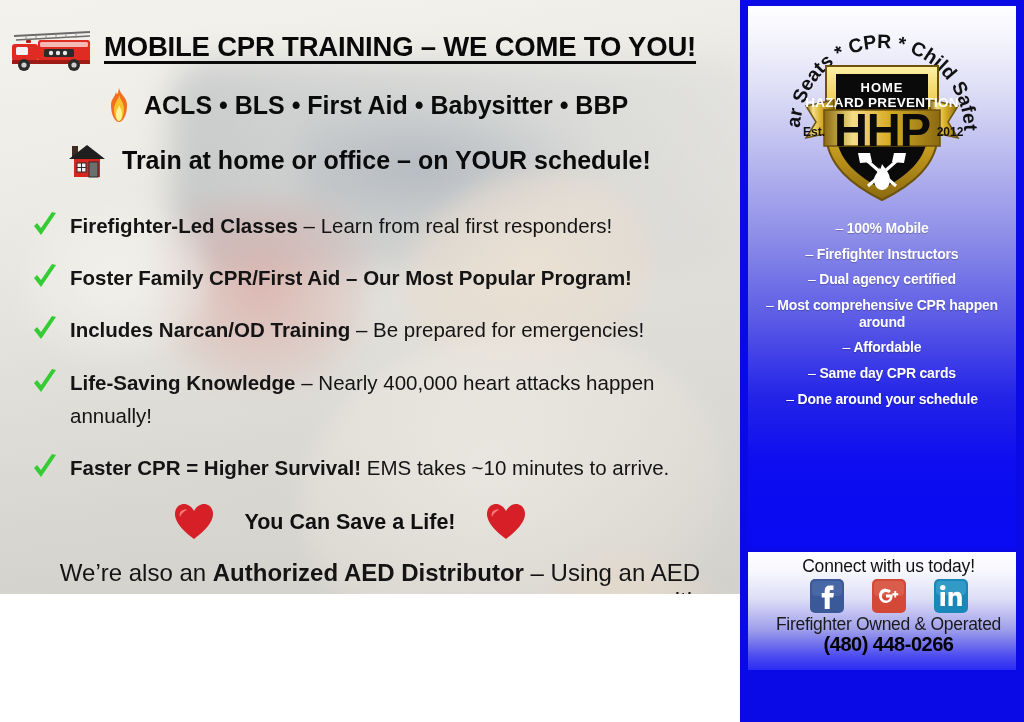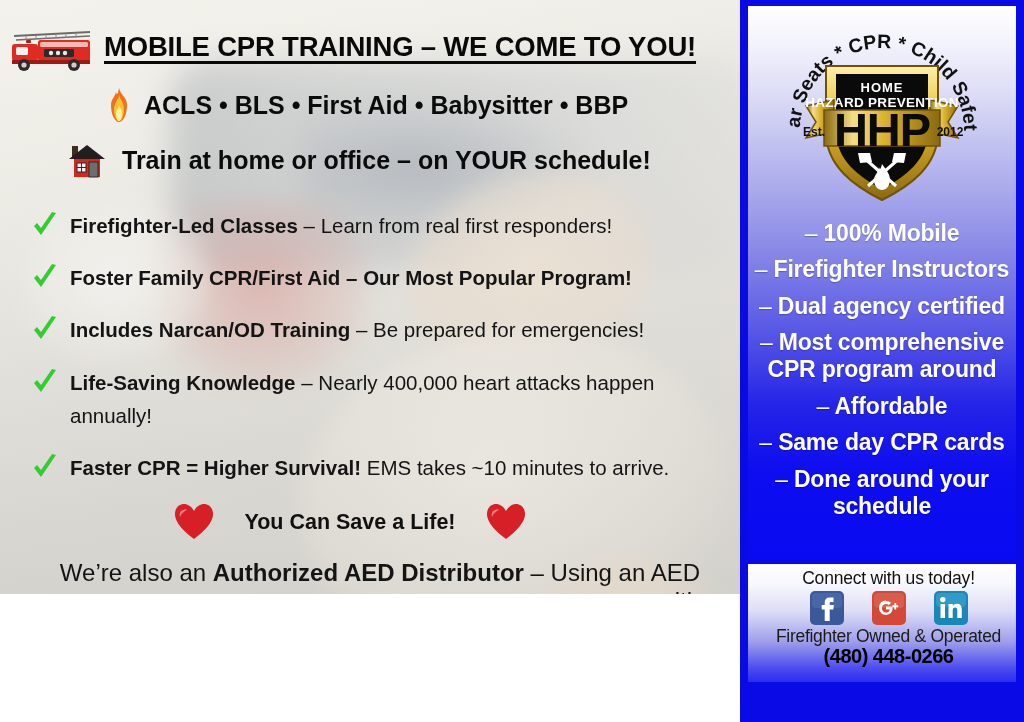--- a/index.html
+++ b/index.html
@@ -176,33 +176,33 @@
     padding-top: 8px; height: 212px;
   }
   .logo { width: 196px; height: 200px; }
 
   .side-bullets {
     padding: 2px 6px 0 6px;
     text-align: center;
   }
   .side-bullet {
     color: #ffffff;
-    font-size: 23px;
+    font-size: 14px;
     font-weight: 700;
     line-height: 1.19;
     margin-bottom: 9px;
     text-shadow: 0 1px 1px rgba(0,0,0,0.25);
     letter-spacing: -0.2px;
   }
   .side-bullet .dash { font-weight: 400; }
 
   
   .footer-box {
     flex: 0 0 auto;
-    margin: 4px 0 0 0;
+    margin: 4px 0 12px 0;
     height: 118px;
     background: linear-gradient(180deg, #ffffff 0%, #f6f6fd 18%, #ddddf7 40%, #9e9eeb 66%, #4d4df0 88%, #2b2bf4 100%);
     padding: 4px 6px 2px 19px;
     text-align: center;
   }
   .connect-text {
     font-size: 17.5px; color: #111111; font-weight: 400; letter-spacing: -0.2px;
   }
   .social-row {
     display: flex; justify-content: center; align-items: center;
@@ -454,21 +454,21 @@
             <polygon points="122,139 110,139 108,148 120,149" fill="#ffffff"></polygon>
             <path d="M98 150 C103 157 106 160 106 166 C106 172 102 176 98 176 C94 176 90 172 90 166 C90 161 95 158 95 153 C96 157 97 154 98 150 Z" fill="#ffffff"></path>
           </svg>
         </span>
       </div>
 
       <div class="side-bullets">
         <div class="side-bullet"><span class="dash">–</span> <span>100% Mobile</span></div>
         <div class="side-bullet"><span class="dash">–</span> <span>Firefighter Instructors</span></div>
         <div class="side-bullet"><span class="dash">–</span> <span>Dual agency certified</span></div>
-        <div class="side-bullet"><span class="dash">–</span> <span>Most comprehensive CPR program around</span></div>
+        <div class="side-bullet"><span class="dash">–</span> <span>Most comprehensive CPR happen around</span></div>
         <div class="side-bullet"><span class="dash">–</span> <span>Affordable</span></div>
         <div class="side-bullet"><span class="dash">–</span> <span>Same day CPR cards</span></div>
         <div class="side-bullet"><span class="dash">–</span> <span>Done around your schedule</span></div>
       </div>
     </div>
 
     <div class="footer-box">
       <div class="connect-text">Connect with us today!</div>
       <div class="social-row">
         <span class="social-icon">

